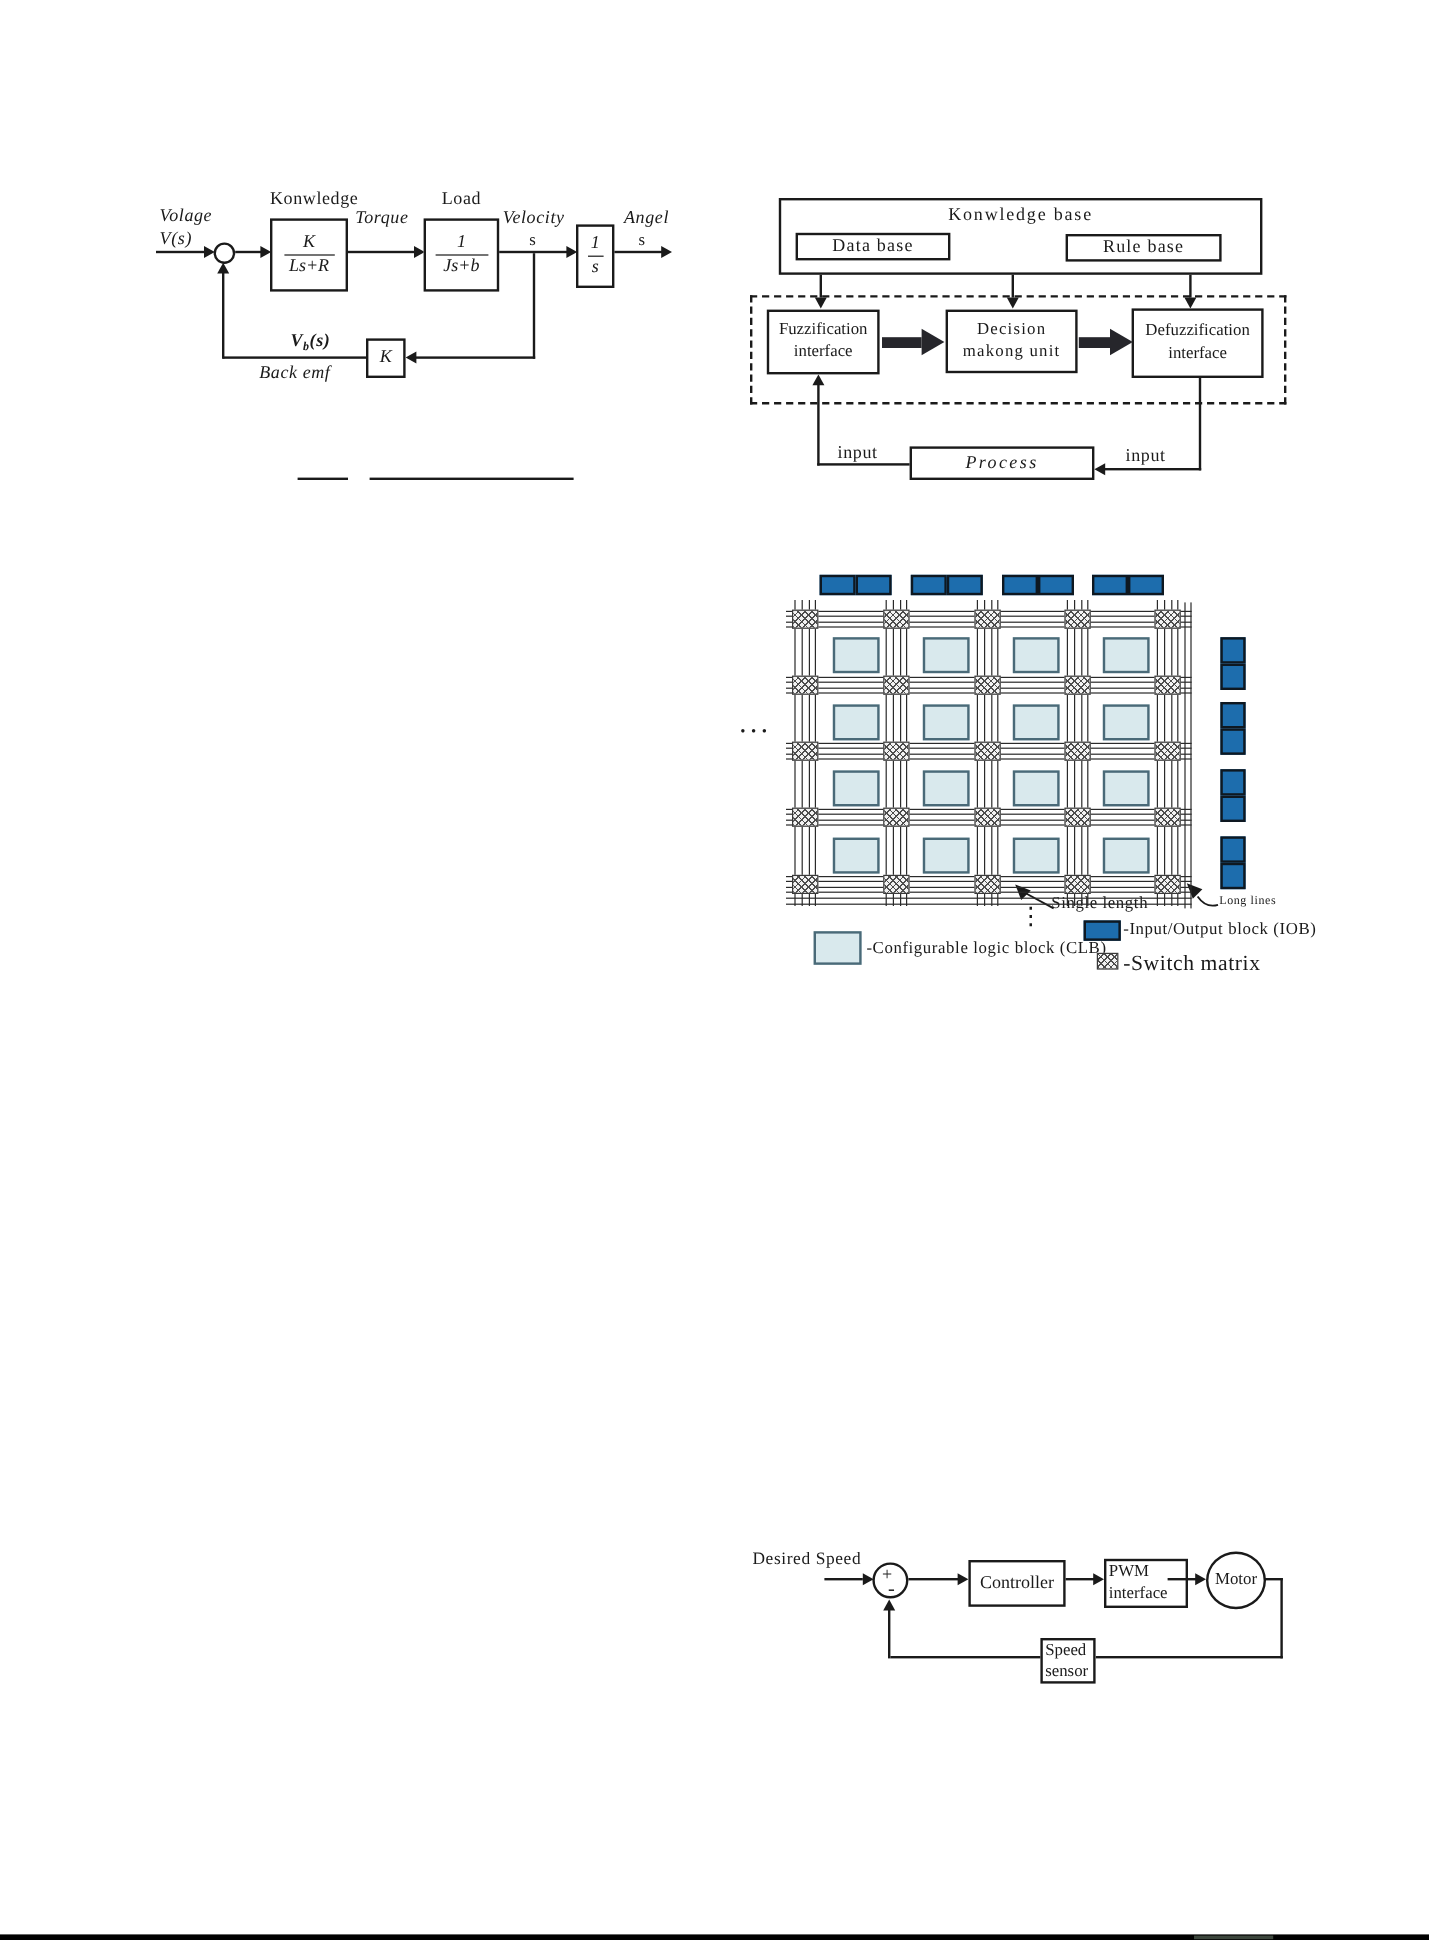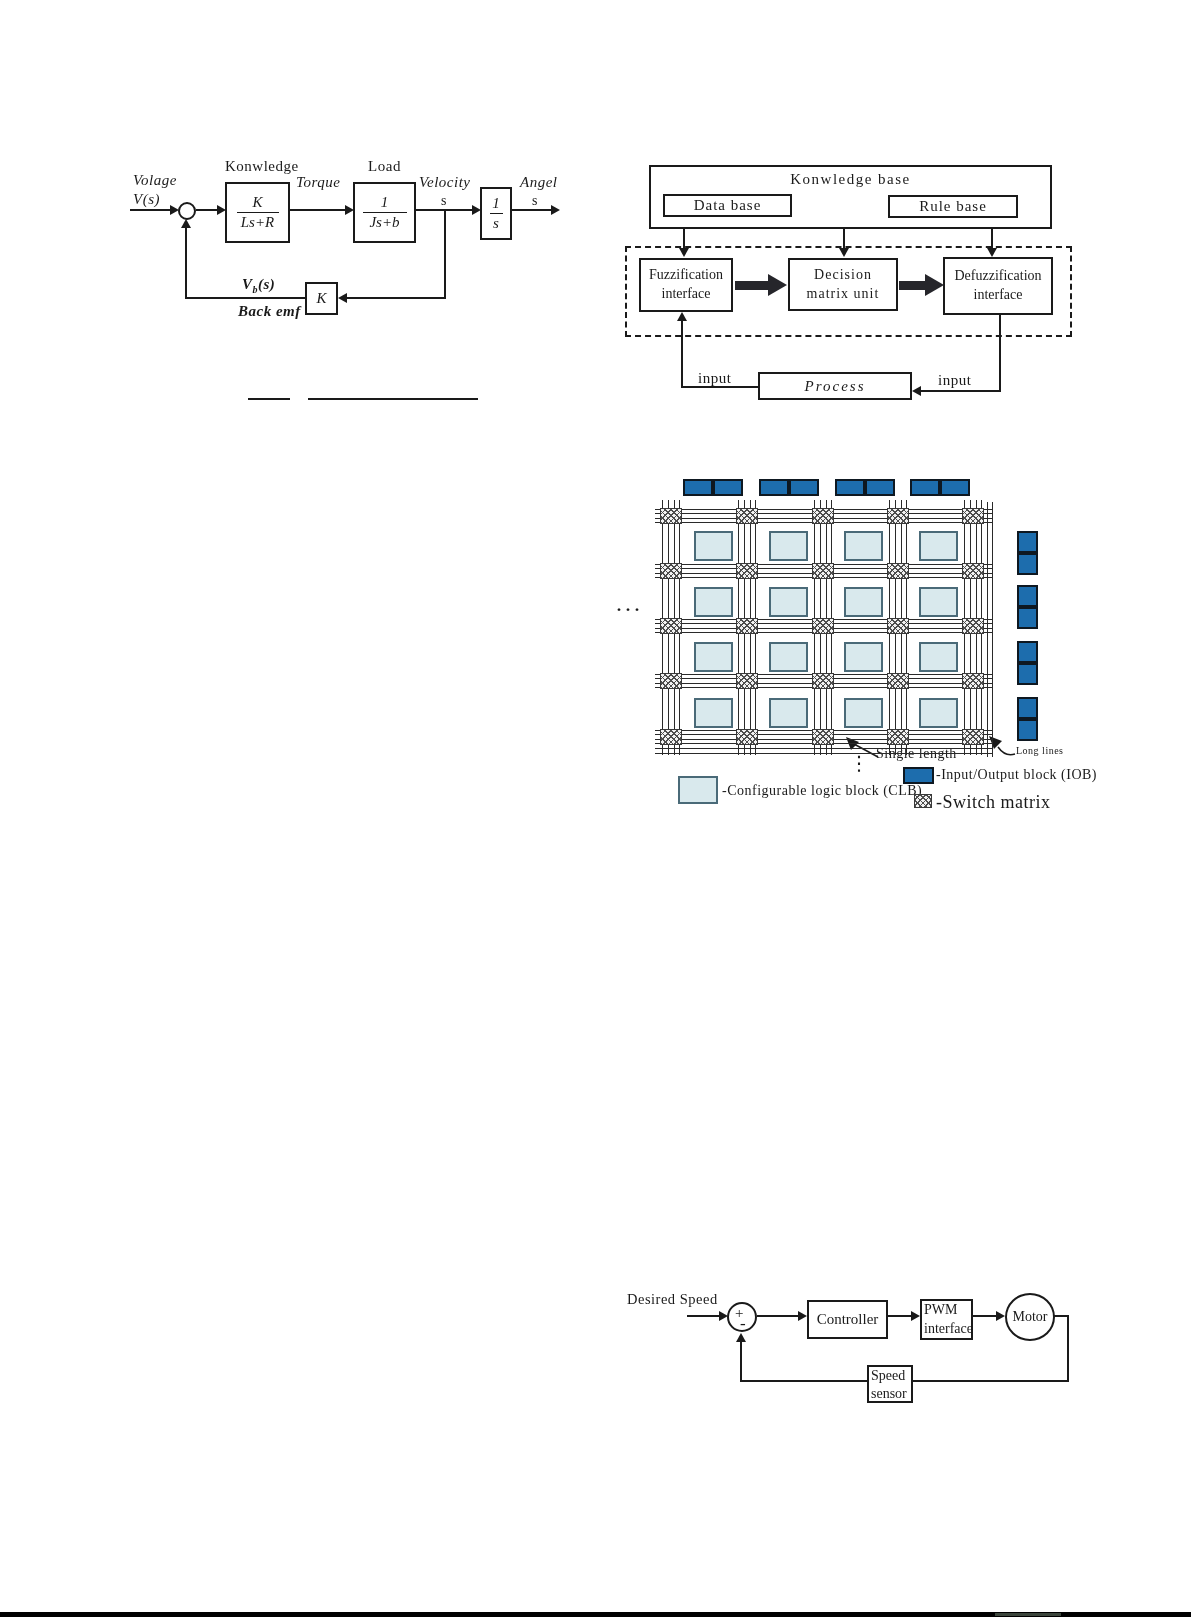--- a/index.html
+++ b/index.html
@@ -102,21 +102,21 @@
     <div class="hl" style="left:340px; top:297px; width:106px;"></div>
     <div class="ah ah-l" style="left:338px; top:293px;"></div>
     <div class="bx ctr" style="left:305px; top:282px; width:33px; height:33px; font-style:italic; font-size:15px;">
       <span>K</span>
     </div>
     <div class="hl" style="left:186px; top:297px; width:119px;"></div>
     <div class="vl" style="left:185px; top:227px; height:72px;"></div>
     <div class="ah ah-u" style="left:181px; top:219px;"></div>
 
     <div class="txt it" style="left:242px; top:276px;font-weight:bold;"><span>V</span><sub>b</sub><span>(s)</span></div>
-    <div class="txt it" style="left:238px; top:303px;font-weight:bold;">Back emf</div>
+    <div class="txt it" style="left:216px; top:303px;">Back emf</div>
   </div>
 
   <div class="abs" style="left:248px; top:398px; width:42px; height:2px; background:#1a1a1a;"></div>
   <div class="abs" style="left:308px; top:398px; width:170px; height:2px; background:#1a1a1a;"></div>
 
   <div class="abs">
     <div class="bx" style="left:649px; top:165px; width:403px; height:64px;">
       <div style="text-align:center; margin-top:4px; font-size:15px; letter-spacing:1.5px;">Konwledge base</div>
     </div>
     <div class="bx ctr" style="left:663px; top:194px; width:129px; height:23px; font-size:15px; letter-spacing:1px;">
@@ -132,21 +132,21 @@
     <div class="ah ah-d" style="left:839px; top:248px;"></div>
     <div class="vl" style="left:991px; top:229px; height:19px;"></div>
     <div class="ah ah-d" style="left:987px; top:248px;"></div>
 
     <div class="dash-box" style="left:625px; top:246px; width:447px; height:91px;"></div>
 
     <div class="bx ctr" style="left:639px; top:258px; width:94px; height:54px; font-size:14px; line-height:1.35;">
       <span><span>Fuzzification</span><br><span>interface</span></span>
     </div>
     <div class="bx ctr" style="left:788px; top:258px; width:110px; height:53px; font-size:14px; line-height:1.35; letter-spacing:1px;">
-      <span><span>Decision</span><br><span>matrix unit</span></span>
+      <span><span>Decision</span><br><span>makong unit</span></span>
     </div>
     <div class="bx ctr" style="left:943px; top:257px; width:110px; height:58px; font-size:14px; line-height:1.35;">
       <span><span>Defuzzification</span><br><span>interface</span></span>
     </div>
 
     <div class="fat-shaft" style="left:735px; top:281px; width:33px;"></div>
     <div class="fat-head" style="left:768px; top:274px;"></div>
     <div class="fat-shaft" style="left:899px; top:281px; width:26px;"></div>
     <div class="fat-head" style="left:925px; top:274px;"></div>
 
@@ -317,21 +317,21 @@
     </div>
 
     <div class="hl" style="left:757px; top:1315px; width:42px;"></div>
     <div class="ah ah-r" style="left:798px; top:1311px;"></div>
     <div class="bx ctr" style="left:807px; top:1300px; width:81px; height:39px; font-size:15px;">
       <span>Controller</span>
     </div>
 
     <div class="hl" style="left:888px; top:1315px; width:24px;"></div>
     <div class="ah ah-r" style="left:911px; top:1311px;"></div>
-    <div class="bx" style="left:920px; top:1299px; width:53px; height:41px; font-size:14px; line-height:1.35; padding-left:2px;">
+    <div class="bx" style="left:920px; top:1299px; width:70px; height:41px; font-size:14px; line-height:1.35; padding-left:2px;">
       <span><span>PWM</span><br><span>interface</span></span>
     </div>
 
     <div class="hl" style="left:973px; top:1315px; width:24px;"></div>
     <div class="ah ah-r" style="left:996px; top:1311px;"></div>
     <div class="circle ctr" style="left:1005px; top:1293px; width:50px; height:48px; font-size:14px;">
       <span>Motor</span>
     </div>
 
     <div class="hl" style="left:1054px; top:1315px; width:15px;"></div>

